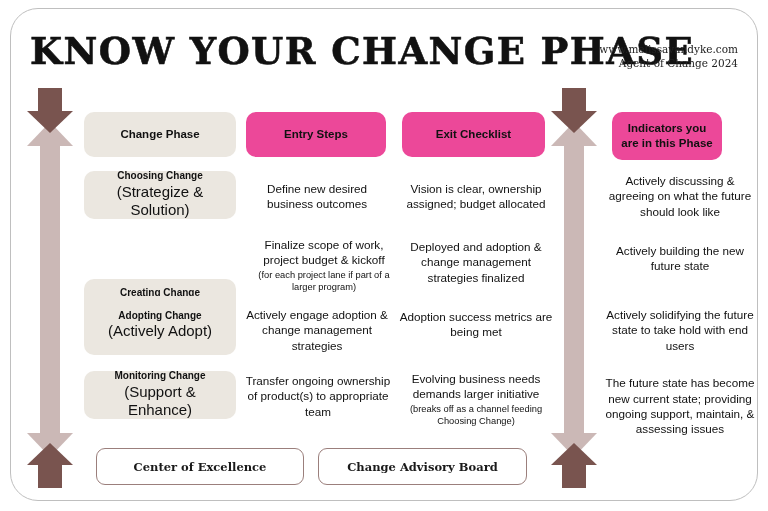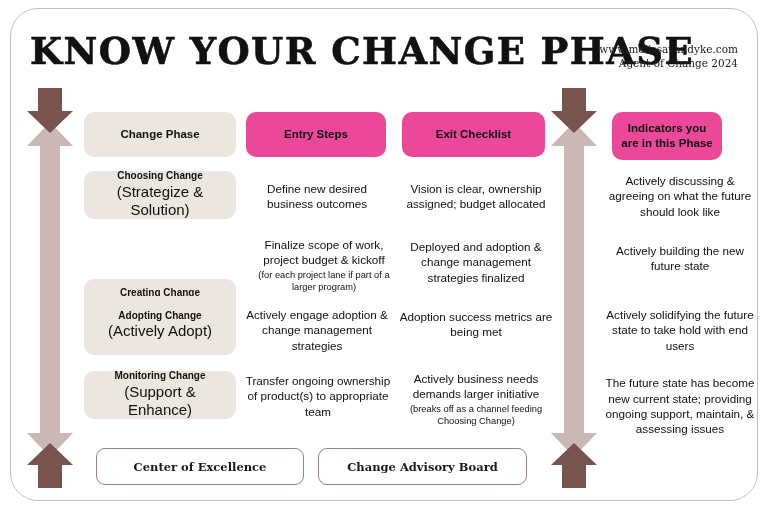--- a/index.html
+++ b/index.html
@@ -287,21 +287,21 @@
   <div class="phase-cell" style="left:84px; top:371px; width:152px; height:48px;">
     <div class="phase-name">Monitoring Change</div>
     <div class="phase-sub">(Support &amp; Enhance)</div>
   </div>
 
   <div class="text-cell" style="left:241px; top:368px; width:154px; height:56px;">
     <div class="text-main">Transfer ongoing ownership of product(s) to appropriate team</div>
   </div>
 
   <div class="text-cell" style="left:398px; top:366px; width:156px; height:66px;">
-    <div class="text-main">Actively business needs demands larger initiative</div>
+    <div class="text-main">Evolving business needs demands larger initiative</div>
     <div class="text-note">(breaks off as a channel feeding Choosing Change)</div>
   </div>
 
   <div class="text-cell" style="left:604px; top:368px; width:152px; height:76px;">
     <div class="text-main">The future state has become new current state; providing ongoing support, maintain, &amp; assessing issues</div>
   </div>
 
   <div class="footer-box" style="left:96px; top:448px; width:208px; height:37px;">
     <span>Center of Excellence</span>
   </div>

